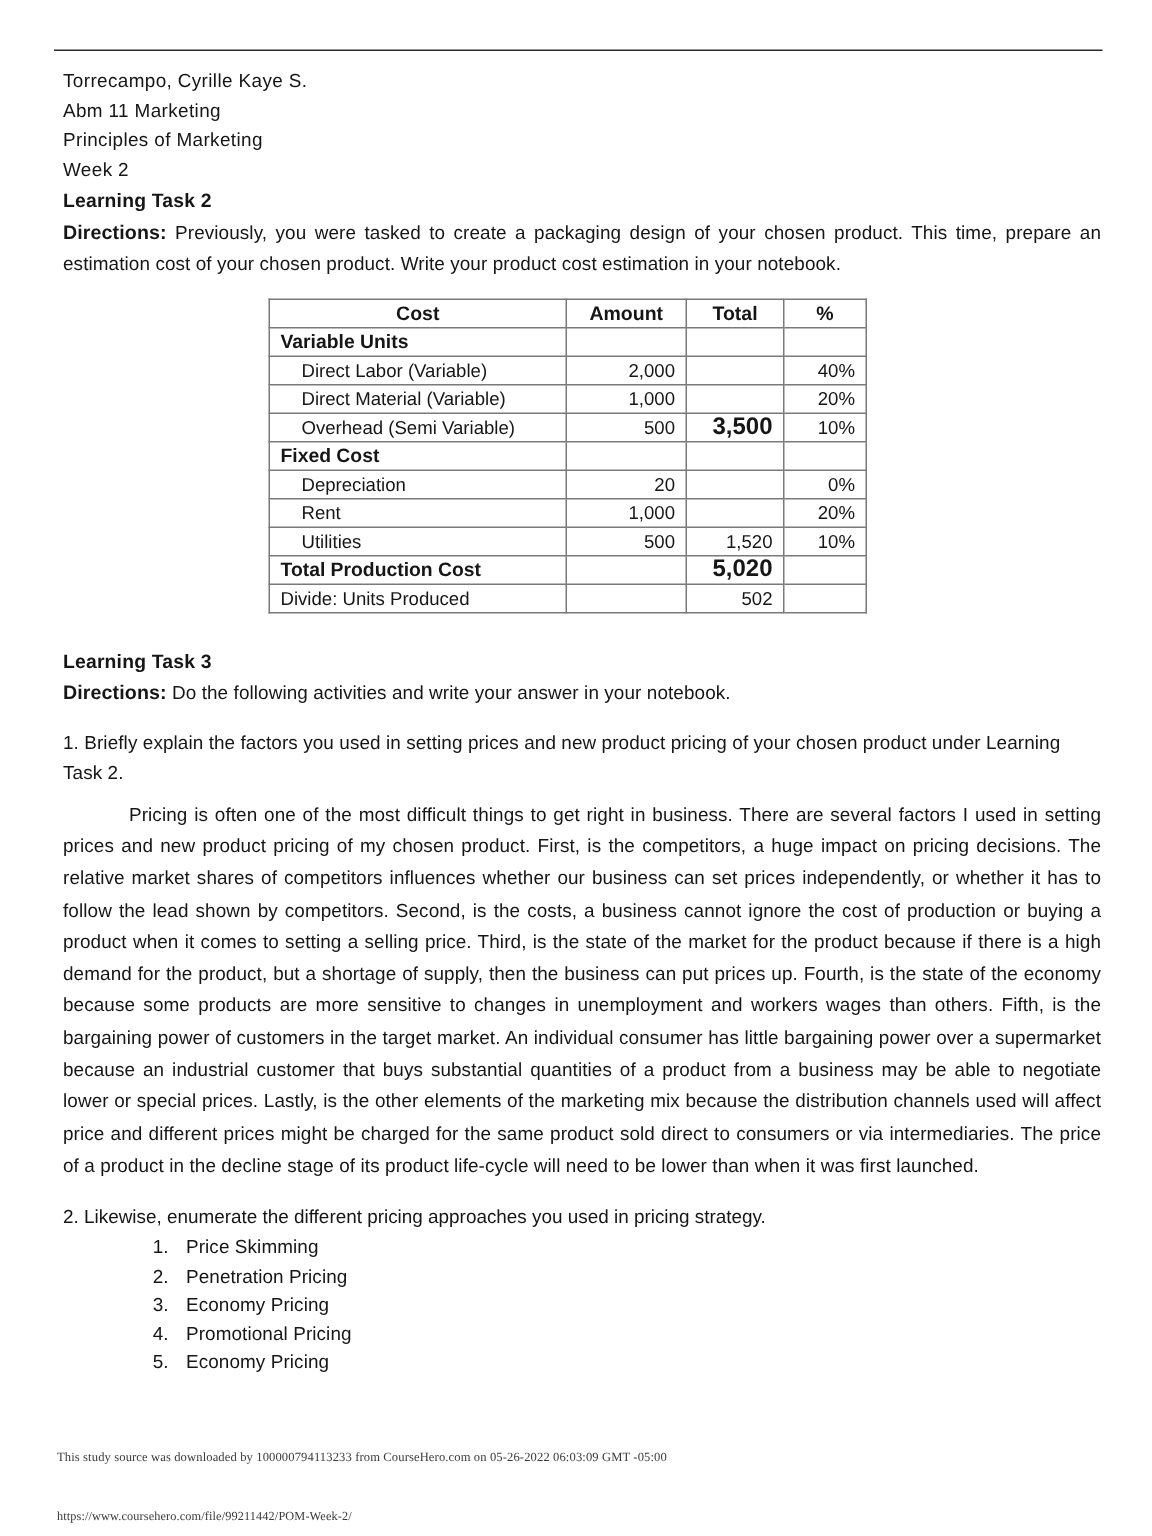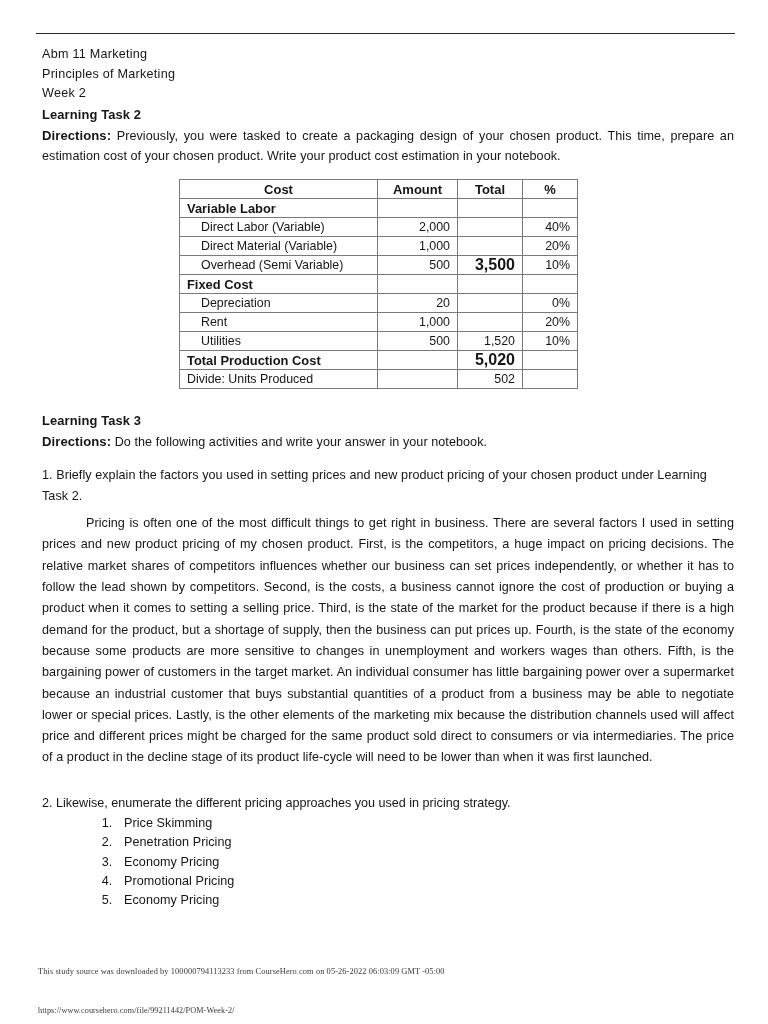--- a/index.html
+++ b/index.html
@@ -129,21 +129,21 @@
     text-align: justify;
     text-justify: inter-word;
     letter-spacing: 0.005em;
     margin-top: 7px;
     text-indent: 44px;
   }
 
   .q2 {
     font-size: 12.6px;
     line-height: 20.5px;
-    margin-top: 24px;
+    margin-top: 12px;
   }
 
   ol.approaches {
     margin: 1px 0 0 0;
     padding-left: 74px;
     font-size: 12.6px;
     line-height: 19.2px;
   }
   ol.approaches li {
     padding-left: 8px;
@@ -173,20 +173,21 @@
 </style>
 </head>
 <body>
 
 <div class="page">
 
   <div class="top-rule"></div>
 
   <div class="content">
 
+    <div class="hdr-line">Torrecampo, Cyrille Kaye S.</div>
     <div class="hdr-line">Abm 11 Marketing</div>
     <div class="hdr-line">Principles of Marketing</div>
     <div class="hdr-line">Week 2</div>
 
     <div class="task-title">Learning Task 2</div>
 
     <p class="directions"><span class="lead">Directions:</span><span> Previously, you were tasked to create a packaging design of your chosen product. This time, prepare an estimation cost of your chosen product. Write your product cost estimation in your notebook.</span></p>
 
     <div class="table-wrap">
       <table class="cost-table">
@@ -199,21 +200,21 @@
         <thead>
           <tr>
             <th class="th-head">Cost</th>
             <th class="th-head">Amount</th>
             <th class="th-head">Total</th>
             <th class="th-head">%</th>
           </tr>
         </thead>
         <tbody>
             <tr>
-              <td class="cat">Variable Labor</td>
+              <td class="cat">Variable Units</td>
               <td class="cell-num"></td>
               <td class="cell-num"></td>
               <td class="cell-num"></td>
             </tr>
             <tr>
               <td class="sub">Direct Labor (Variable)</td>
               <td class="cell-num">2,000</td>
               <td class="cell-num"></td>
               <td class="cell-num">40%</td>
             </tr>

